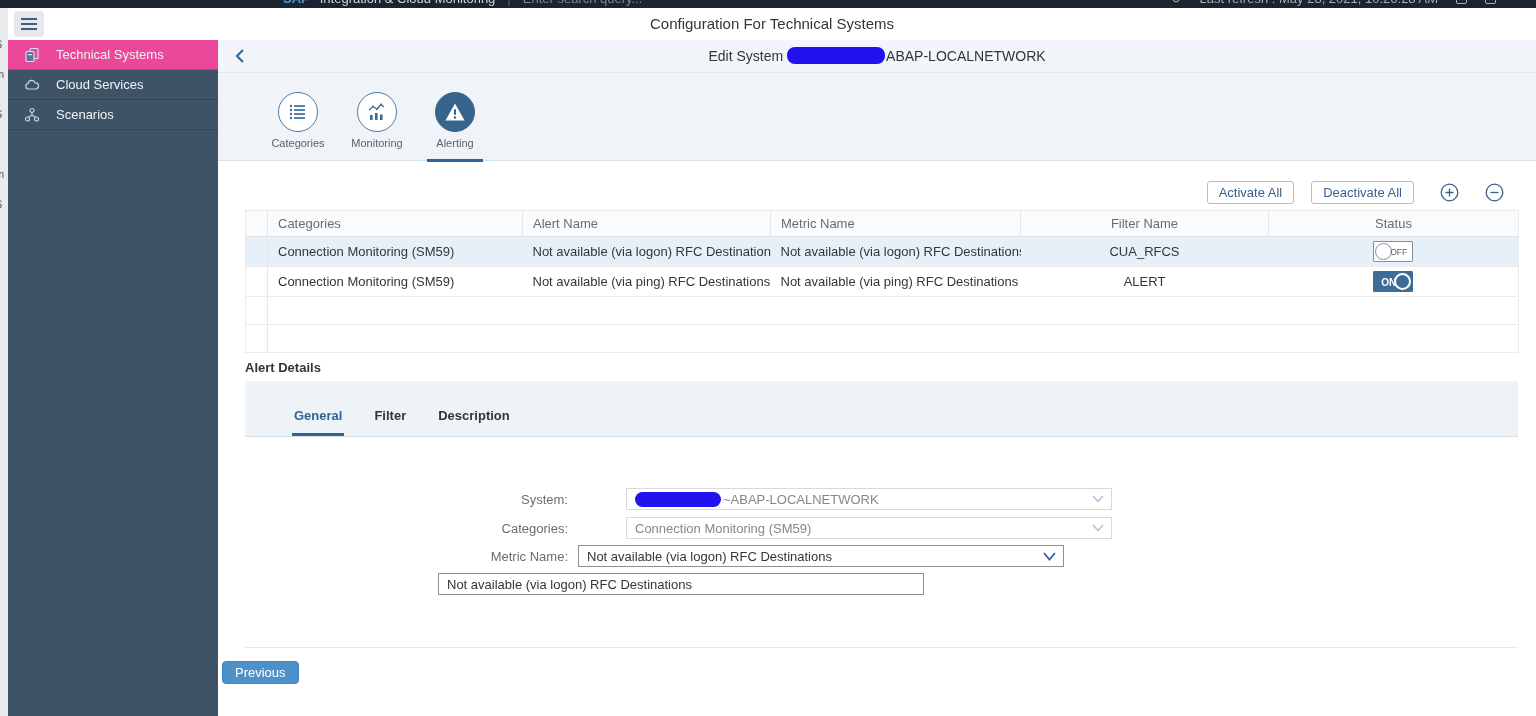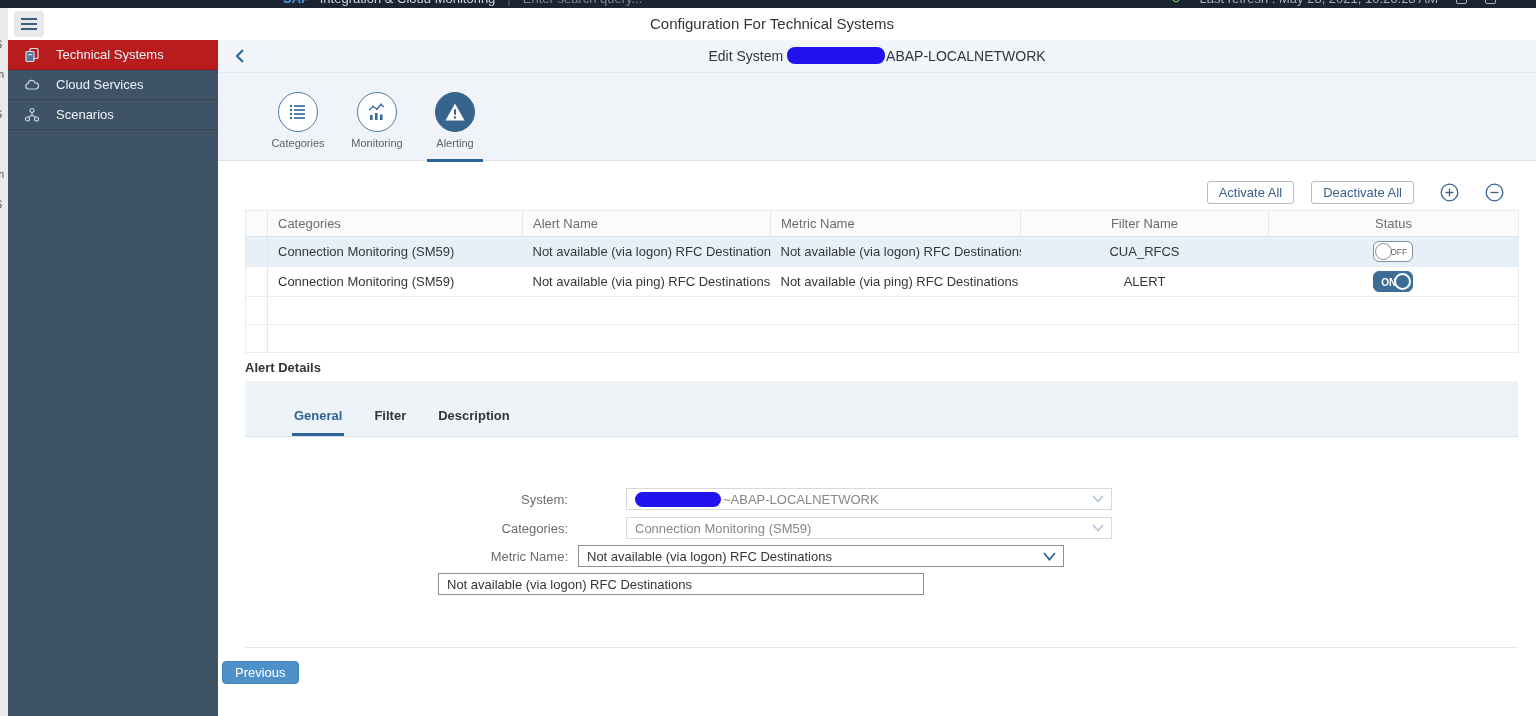--- a/index.html
+++ b/index.html
@@ -30,21 +30,21 @@
                align-items:center; gap:3px; cursor:pointer; }
   #hamburger i { display:block; width:16px; height:2px; background:#3a5f82; }
   #main-title { left:0; top:0; width:1528px; height:32px; line-height:32px; text-align:center;
                 font-size:15px; color:#32363a; }
 
   
   #sidebar { left:0; top:32px; width:210px; height:676px; background:#3e5366; }
   .side-item { display:flex; align-items:center; height:30px; padding-left:16px; gap:16px;
                border-bottom:1px solid rgba(0,0,0,.14); cursor:pointer; }
   .side-item .lbl { font-size:13px; color:#eef3f7; }
-  .side-item.sel { background:#b91c1c; }
+  .side-item.sel { background:#ec4899; }
   .side-item svg { flex:0 0 auto; }
 
   
   #content { left:210px; top:32px; width:1318px; height:676px; background:#fff; }
 
   #subheader { left:0; top:0; width:1318px; height:33px; background:#f2f5f9;
                border-bottom:1px solid #dfe6ed; }
   #back-btn { left:10px; top:5px; width:24px; height:24px; background:transparent; border:none;
               cursor:pointer; color:#2e6399; }
   #subheader-title { left:0; top:0; width:1318px; height:33px; line-height:33px;
@@ -80,21 +80,21 @@
                     text-align:left; padding:0 10px; white-space:nowrap; overflow:hidden; }
   #alert-table th:last-child { border-right:none; }
   #alert-table td { height:30px; padding:0 10px; color:#32363a; border-bottom:1px solid #ececec;
                     white-space:nowrap; overflow:hidden; }
   #alert-table td.selcol { border-right:1px solid #e4e7ea; }
   #alert-table tr.sel td { background:#e7f0f8; }
   #alert-table tr.empty td { height:28px; }
   .c-center { text-align:center !important; }
 
   
-  .tog { position:relative; display:inline-block; width:40px; height:21px; border-radius:6px;
+  .tog { position:relative; display:inline-block; width:40px; height:21px; border-radius:1px;
          cursor:pointer; vertical-align:middle; }
   .tog.off { background:#fff; border:1px solid #848f9a; }
   .tog.off .knob { position:absolute; left:1px; top:1px; width:17px; height:17px;
                    border-radius:50%; background:#fff; border:1px solid #848f9a; }
   .tog.off .tlbl { position:absolute; right:5px; top:5px; font-size:8.5px; color:#5b6065; }
   .tog.on { background:#3d6d96; border:1px solid #3d6d96; }
   .tog.on .knob { position:absolute; right:1px; top:1px; width:17px; height:17px;
                   border-radius:50%; background:#3d6d96; border:2px solid #fff; }
   .tog.on .tlbl { position:absolute; left:7px; top:5px; font-size:10px; font-weight:bold; color:#fff; }
 

